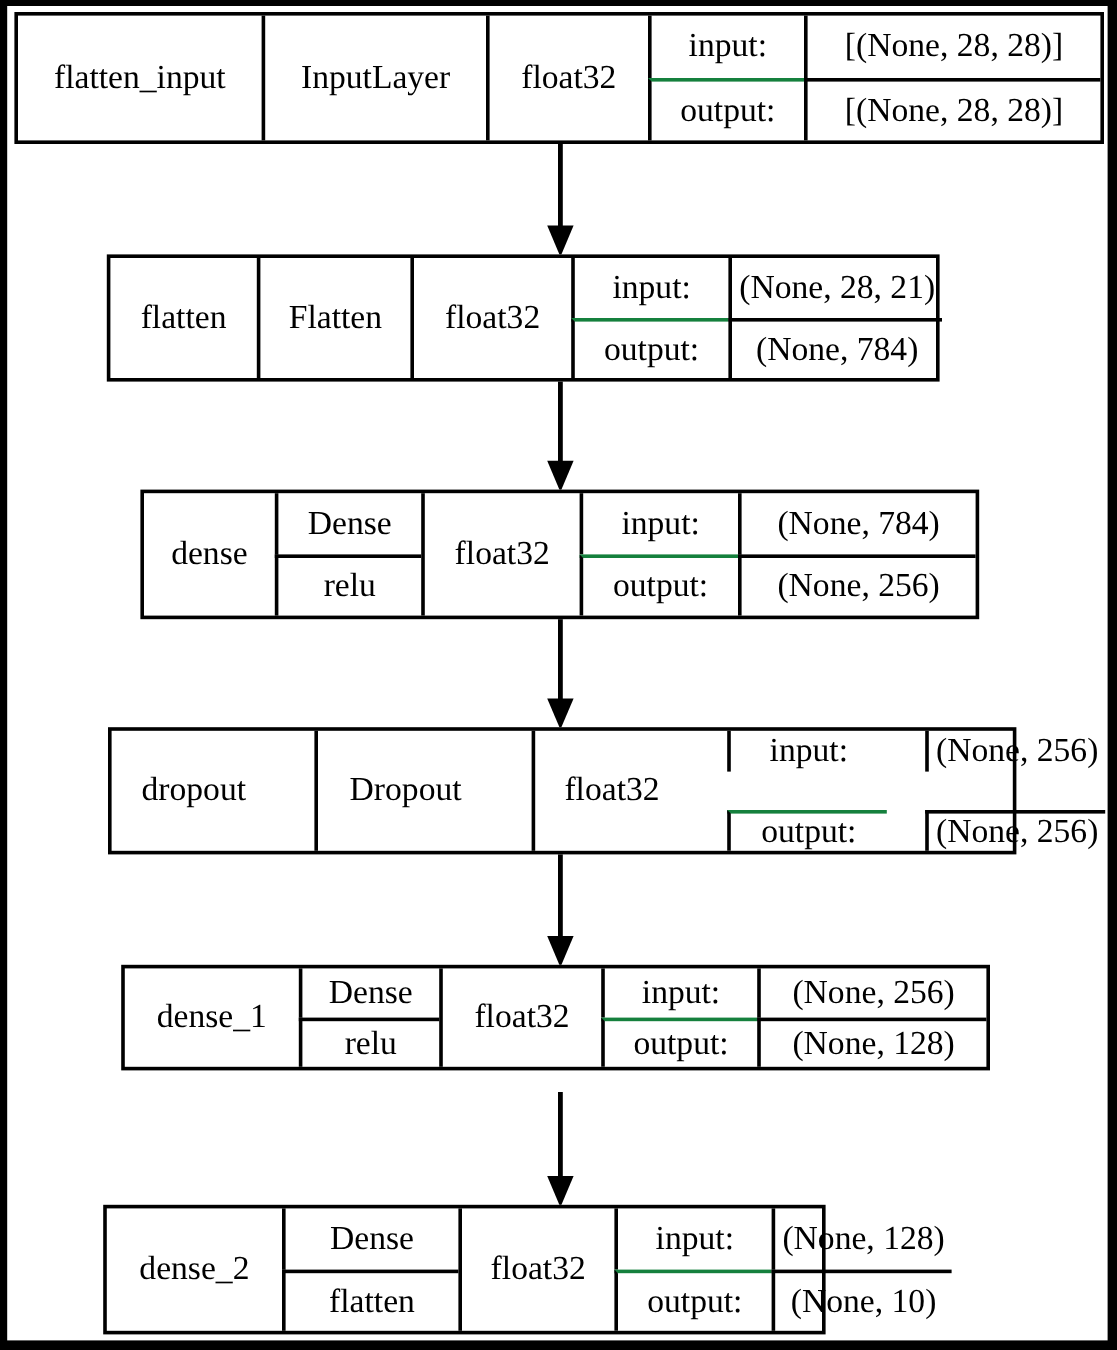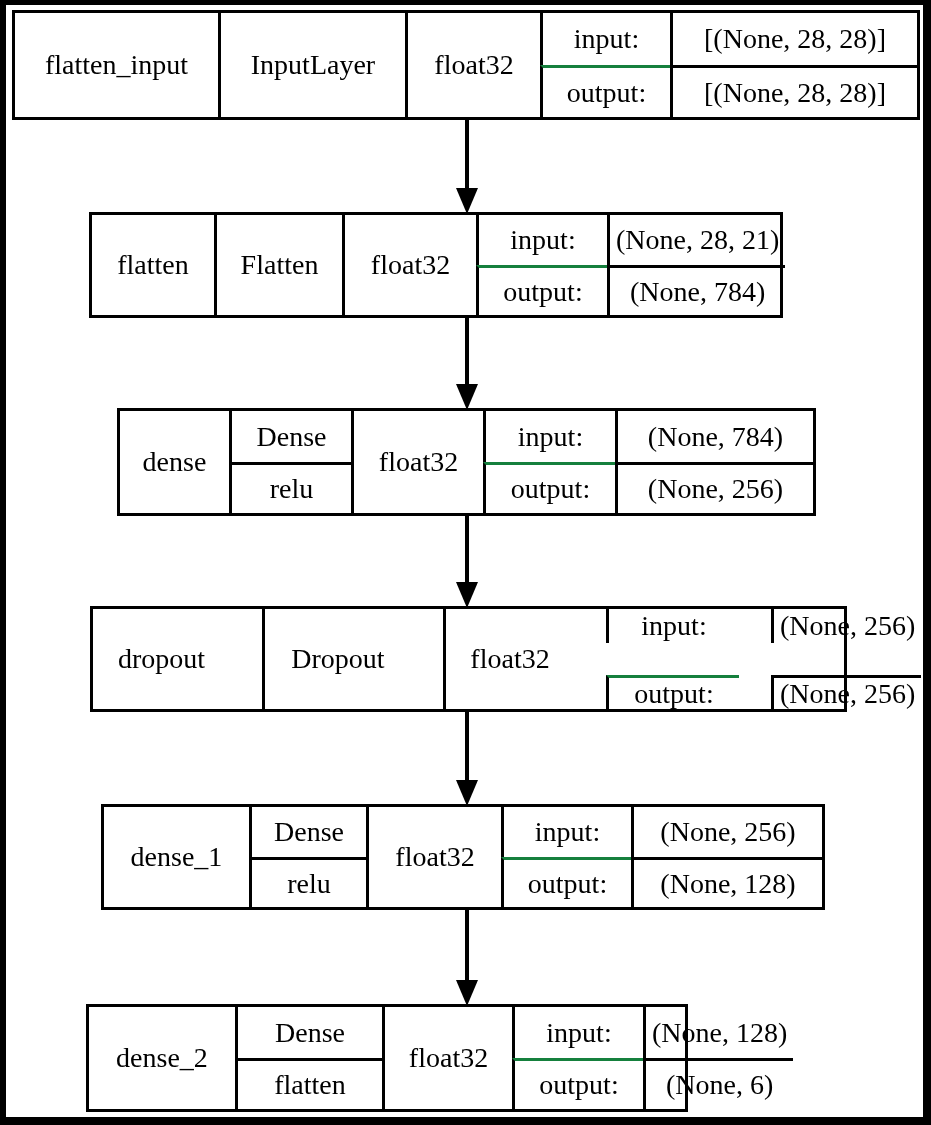--- a/index.html
+++ b/index.html
@@ -52,21 +52,21 @@
 
   
   .n1 { left: 12px;  top: 10px;   width: 908px; height: 110px;
         grid-template-columns: 203px 187px 135px 130px 1fr; }
   .n2 { left: 89px;  top: 212px;  width: 694px; height: 106px;
         grid-template-columns: 122px 128px 134px 131px 1fr; }
   .n3 { left: 117px; top: 408px;  width: 699px; height: 108px;
         grid-template-columns: 109px 122px 132px 132px 1fr; }
   .n4 { left: 90px;  top: 606px;  width: 757px; height: 106px;
         grid-template-columns: 137px 149px 131px 133px 1fr; gap: 32px; }
-  .n5 { left: 101px; top: 804px;  width: 724px; height: 106px;
+  .n5 { left: 101px; top: 804px;  width: 724px; height: 88px;
         grid-template-columns: 145px 117px 135px 130px 1fr; }
   .n6 { left: 86px;  top: 1004px; width: 602px; height: 108px;
         grid-template-columns: 146px 147px 130px 131px 1fr; }
 
   
   .arrow { position: absolute; left: 456px; width: 22px; }
   .arrow .shaft {
     position: absolute; left: 9px; top: 0; bottom: 24px;
     width: 4px; background: #000;
   }
@@ -167,15 +167,15 @@
   </div>
 
   <div class="node n6">
     <div class="cell c-name">dense_2</div>
     <div class="cell c-type1">Dense</div>
     <div class="cell c-act">flatten</div>
     <div class="cell c-dtype">float32</div>
     <div class="cell c-in-lbl">input:</div>
     <div class="cell c-in-val">(None, 128)</div>
     <div class="cell c-out-lbl">output:</div>
-    <div class="cell c-out-val">(None, 6)</div>
+    <div class="cell c-out-val">(None, 10)</div>
   </div>
 </div>
 
 </body></html>

